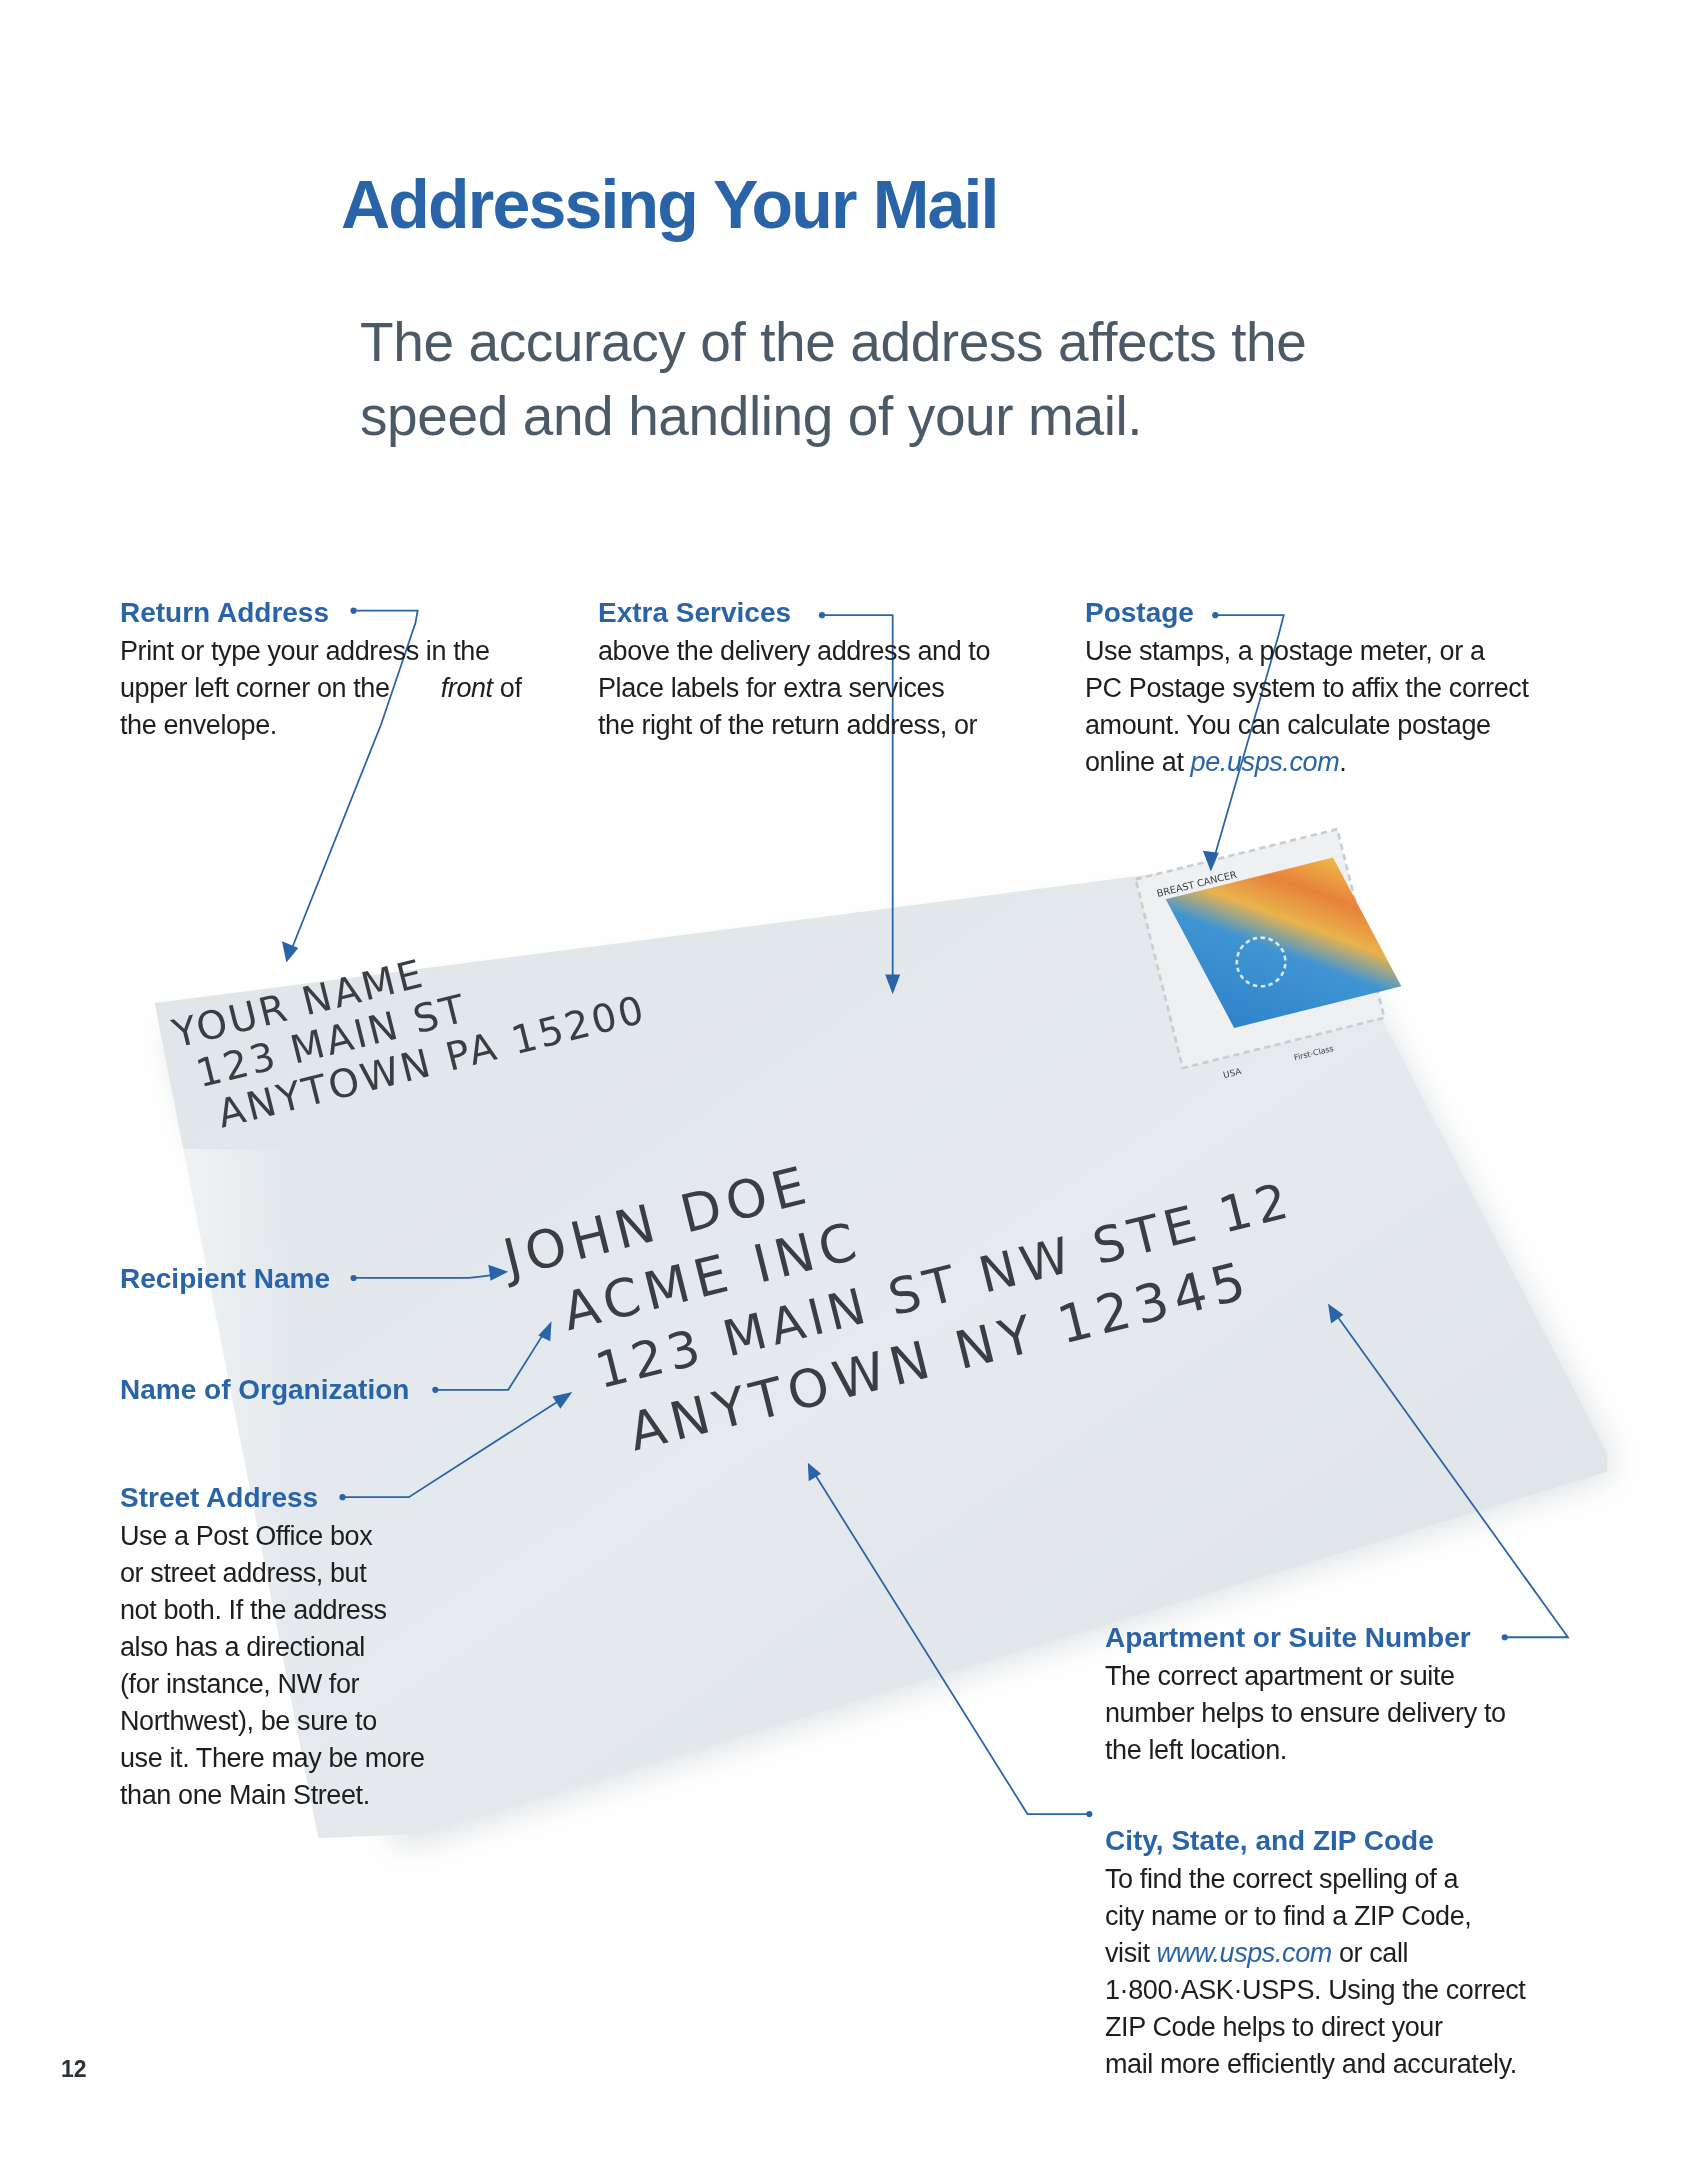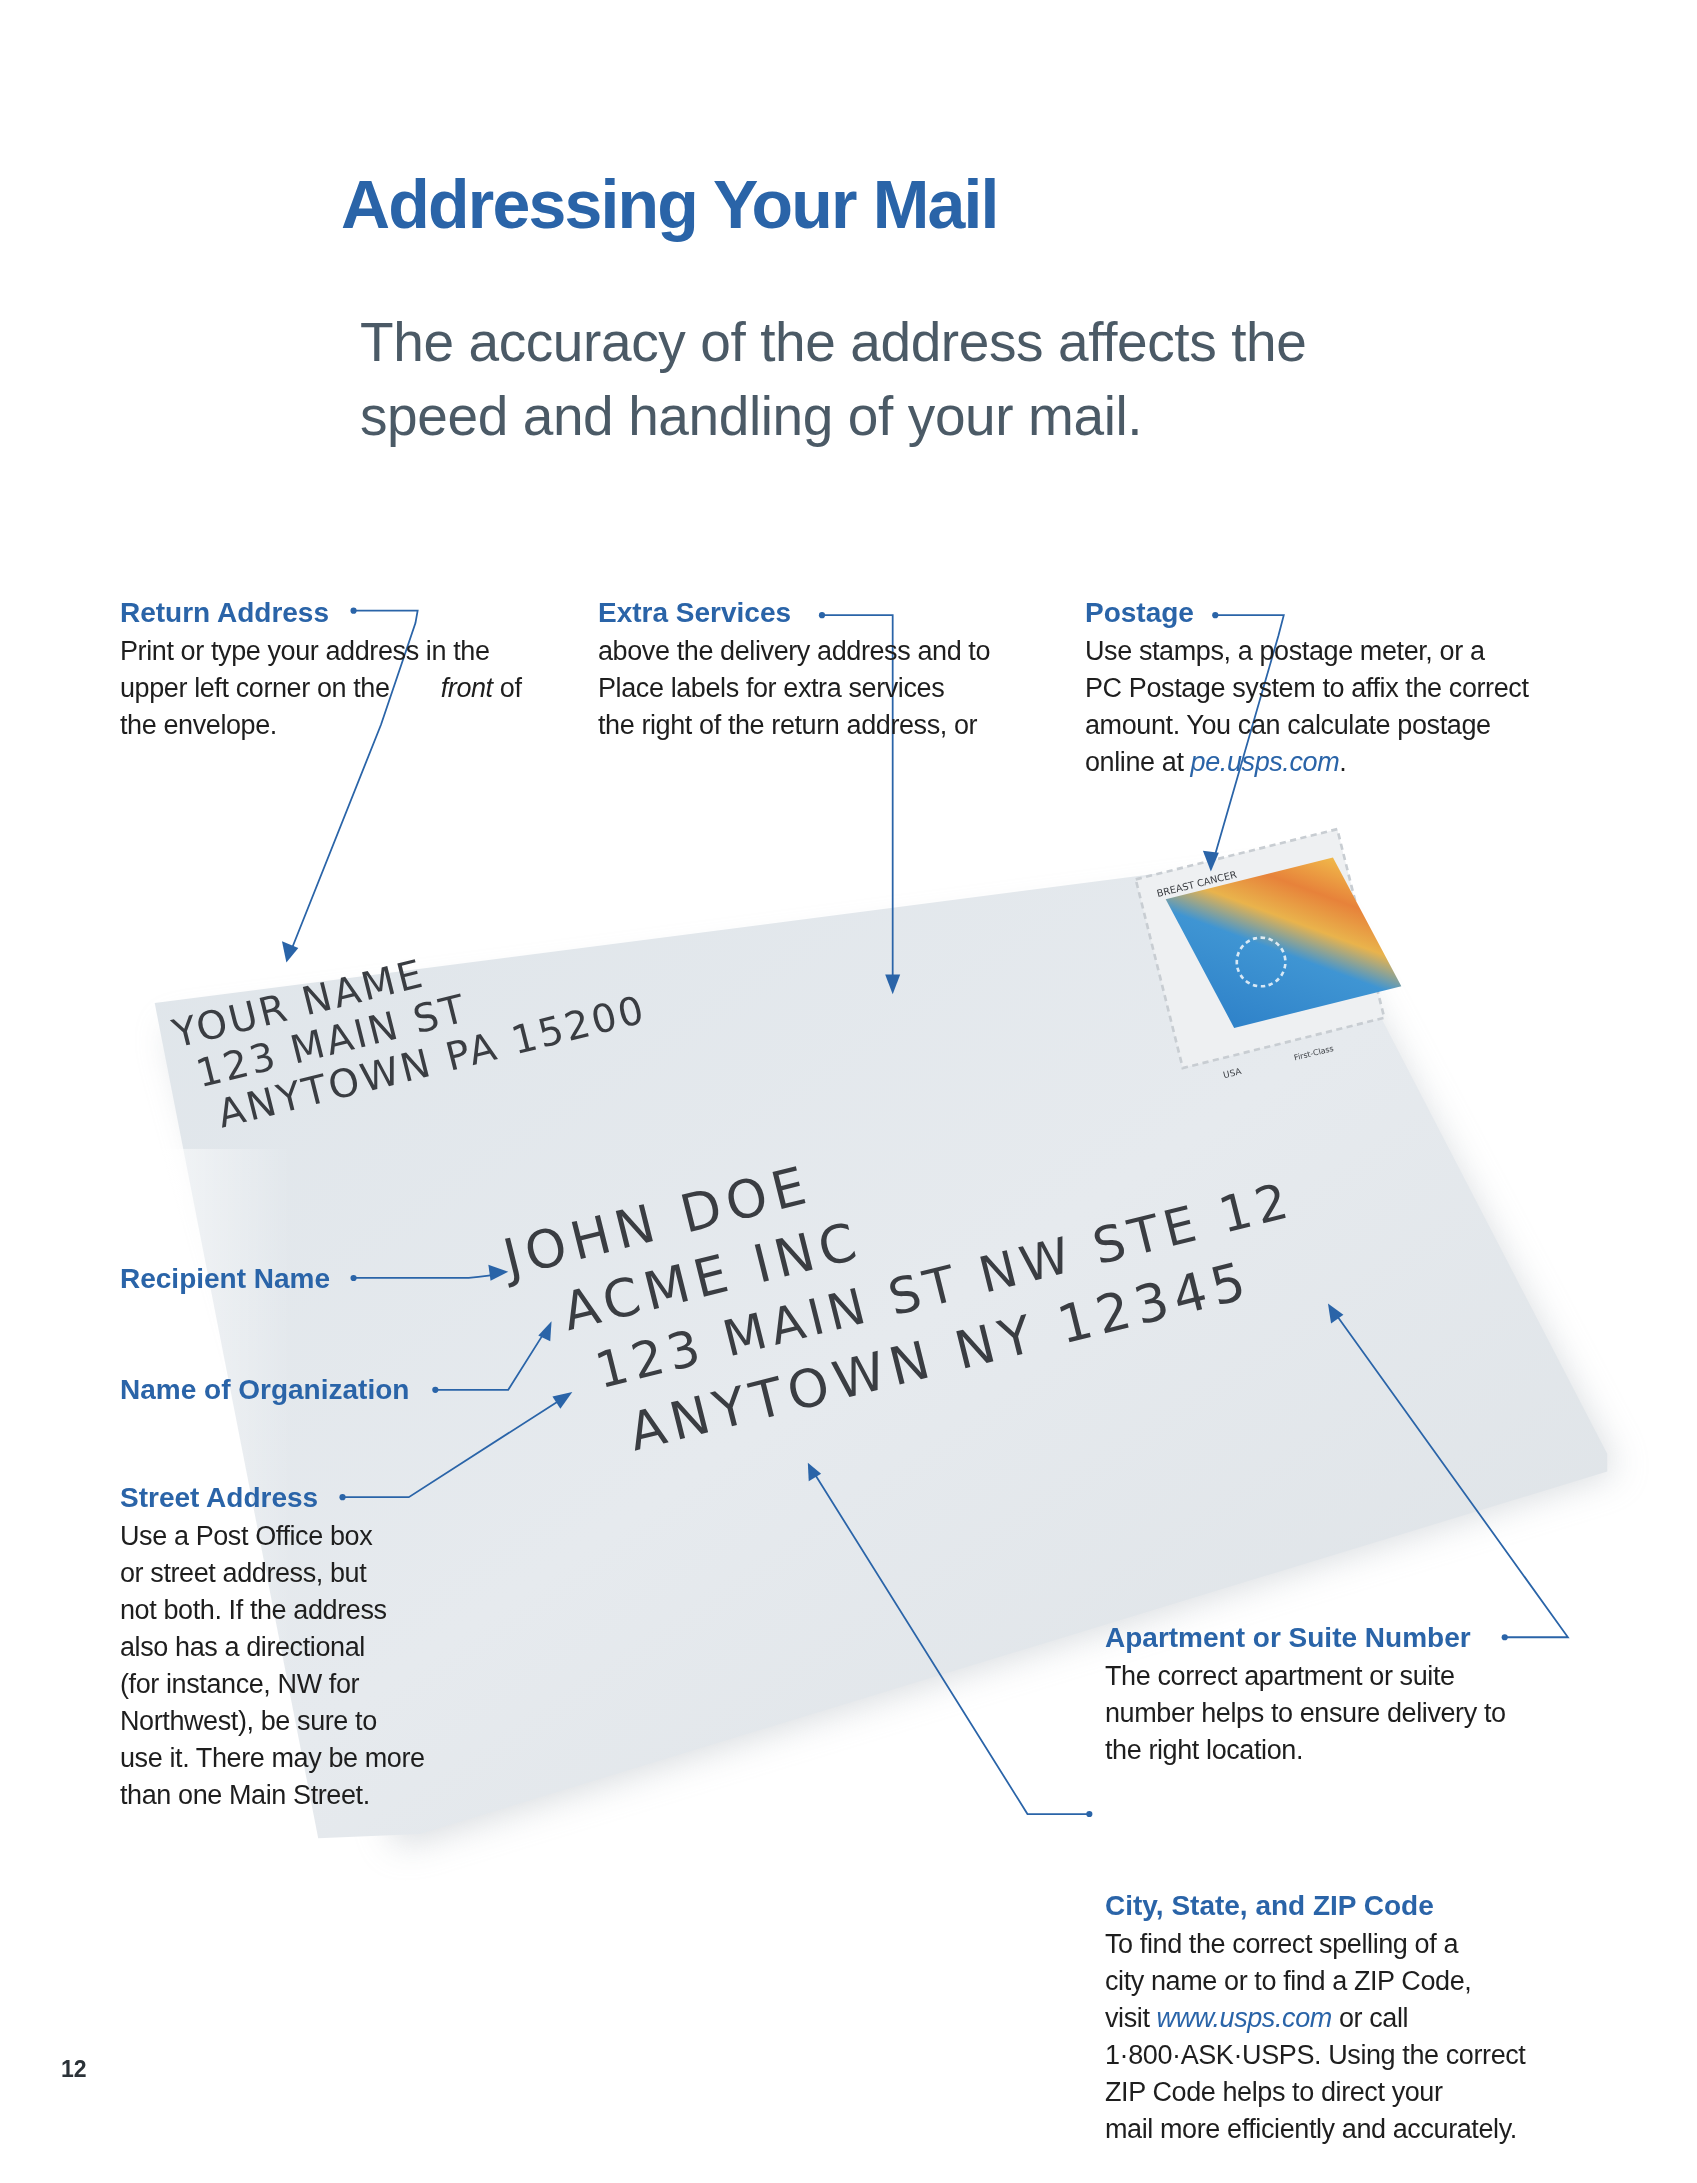--- a/index.html
+++ b/index.html
@@ -159,25 +159,25 @@
     <div>use it. There may be more</div>
     <div>than one Main Street.</div>
   </div>
 </div>
 
 <div class="abs" style="left:1105px;top:1624px;width:486px;">
   <div class="label">Apartment or Suite Number</div>
   <div class="body" style="margin-top:6.2px;">
     <div>The correct apartment or suite</div>
     <div>number helps to ensure delivery to</div>
-    <div>the right location.</div>
+    <div>the left location.</div>
   </div>
 </div>
 
-<div class="abs" style="left:1105px;top:1892px;width:508px;">
+<div class="abs" style="left:1105px;top:1827px;width:508px;">
   <div class="label">City, State, and ZIP Code</div>
   <div class="body" style="margin-top:6.2px;">
     <div>To find the correct spelling of a</div>
     <div>city name or to find a ZIP Code,</div>
     <div><span>visit </span><span class="link">www.usps.com</span><span> or call</span></div>
     <div>1·800·ASK·USPS. Using the correct</div>
     <div>ZIP Code helps to direct your</div>
     <div>mail more efficiently and accurately.</div>
   </div>
 </div>

